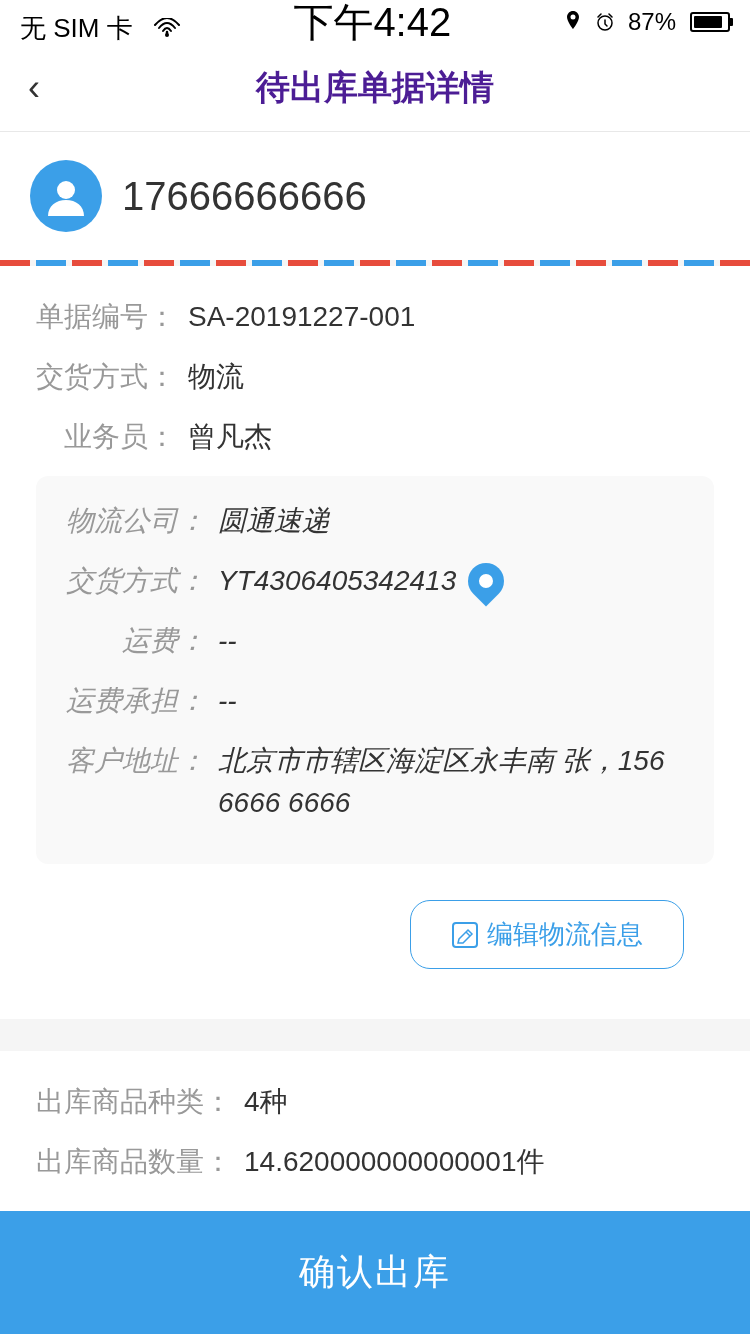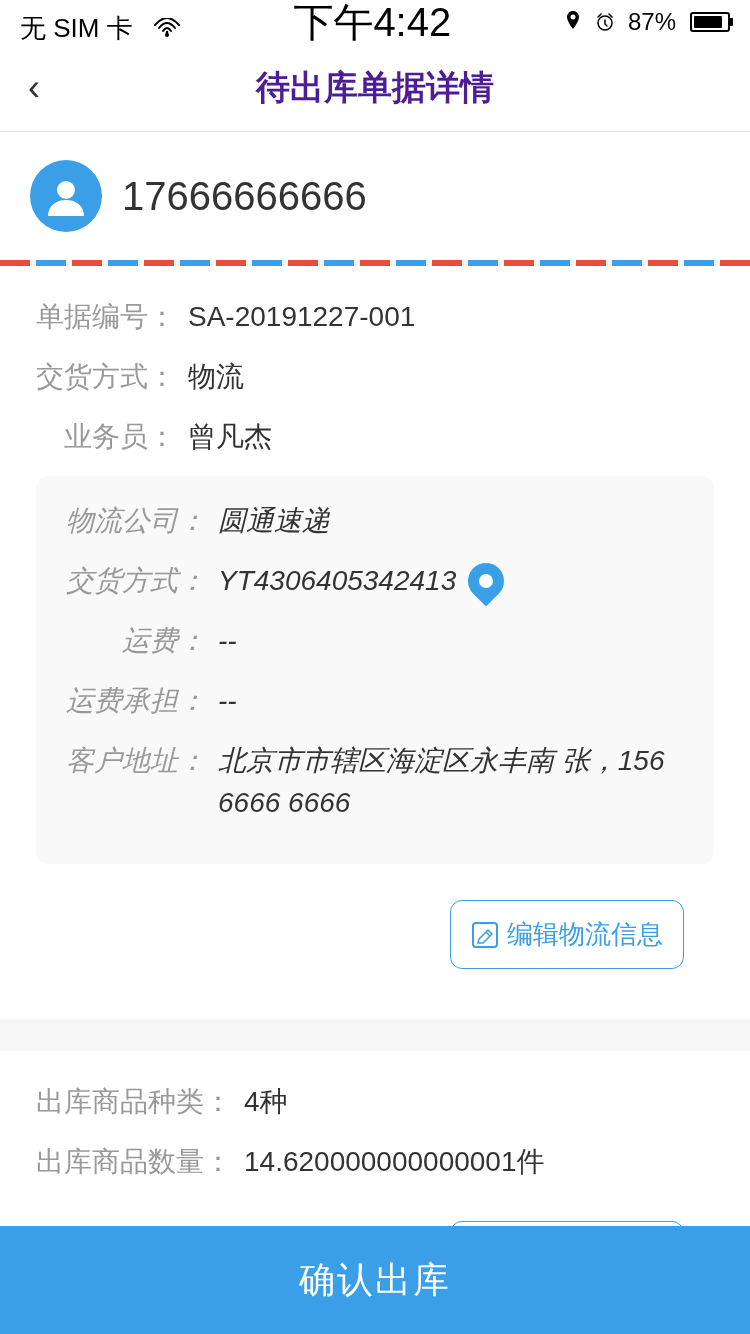--- a/index.html
+++ b/index.html
@@ -170,22 +170,22 @@
     
     .action-btn {
       display: flex;
       align-items: center;
       justify-content: flex-end;
       padding: 20px 30px;
       background: #fff;
     }
     .btn-outline {
       border: 1px solid #3b9fe8;
-      border-radius: 12px;
-      padding: 16px 20px;
+      border-radius: 20px;
+      padding: 16px 40px;
       color: #3b9fe8;
       font-size: 26px;
       display: flex;
       align-items: center;
       gap: 8px;
       cursor: pointer;
     }
 
     
     .section-gap {
@@ -193,21 +193,21 @@
       background: #f5f5f5;
     }
 
     
     .bottom-btn-area {
       position: fixed;
       bottom: 0;
       left: 0;
       width: 750px;
       background: #3b9fe8;
-      height: 108px;
+      height: 123px;
       display: flex;
       align-items: center;
       justify-content: center;
       cursor: pointer;
     }
     .bottom-btn-label {
       color: #fff;
       font-size: 36px;
       font-weight: 500;
       letter-spacing: 2px;

